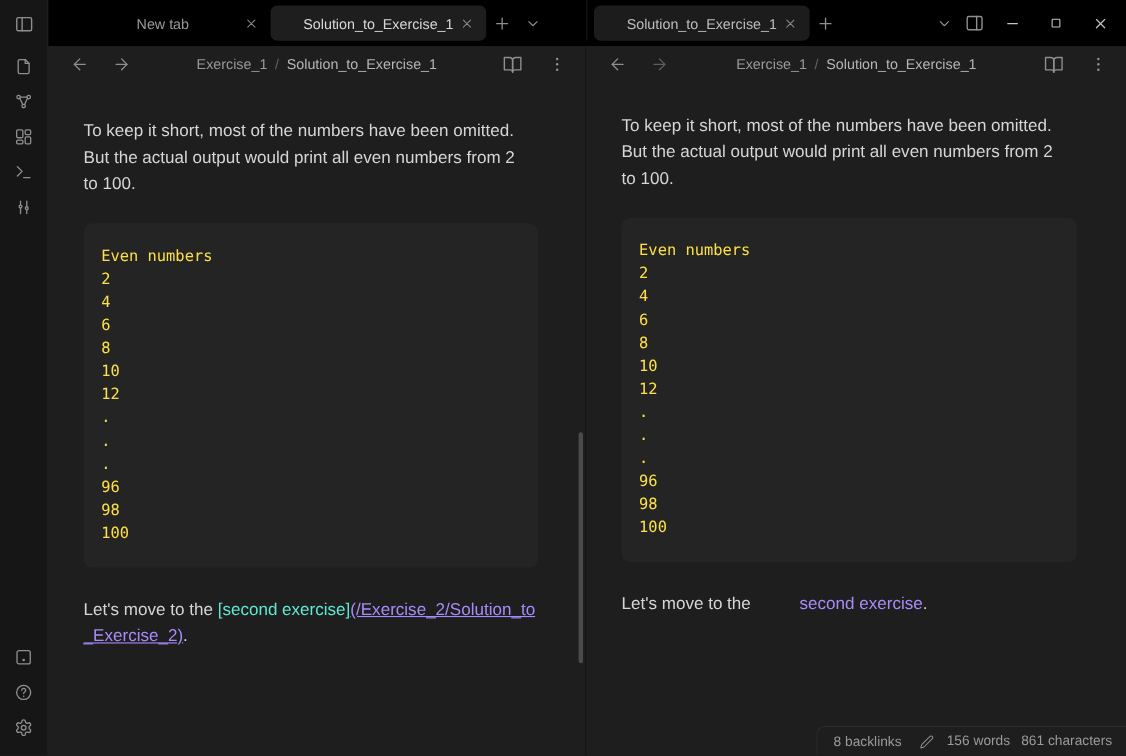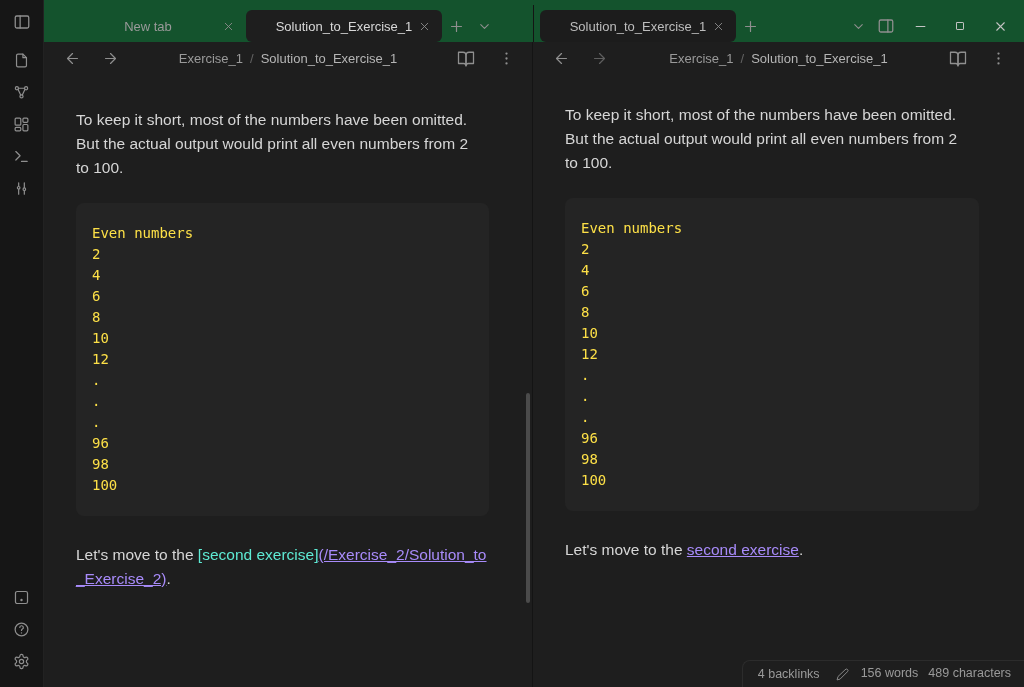--- a/index.html
+++ b/index.html
@@ -28,21 +28,21 @@
     width: 28px; height: 28px;
     display: flex; align-items: center; justify-content: center;
     color: #8f8f8f; border-radius: 5px; cursor: pointer; flex: 0 0 auto;
   }
   .ribbon-gap { height: 10px; flex: 0 0 auto; }
   .ribbon .group { display: flex; flex-direction: column; gap: 4px; }
   .ribbon .spacer { flex: 1 1 auto; }
   svg.ic { fill: none; stroke: currentColor; stroke-width: 1.7; stroke-linecap: round; stroke-linejoin: round; }
   svg.ic .fill { fill: currentColor; stroke: none; }
   
-  .topbar { background: #14532d; display: flex; align-items: flex-end; }
+  .topbar { background: #000000; display: flex; align-items: flex-start; }
   .tab-group { display: flex; align-items: center; }
   .tab-group.left { width: 489px; padding: 5px 0 0 6px; }
   .tab-group.right { flex: 1; padding: 5px 4px 0 6px; border-left: 1px solid #141414; }
   .tab {
     position: relative; width: 196px; height: 32px;
     display: flex; align-items: center; justify-content: center;
     border-radius: 6px; font-size: 13px; color: #9a9a9a; cursor: pointer; flex: 0 0 auto;
   }
   .tab.active { background: #1e1e1e; color: #d8d8d8; }
   .tab.active-unfocused { background: #1c1c1c; color: #bdbdbd; }
@@ -73,21 +73,21 @@
   .codeblock {
     background: #242424; border-radius: 8px;
     padding: 20px 16px; margin: 0 0 27px;
     font-family: "DejaVu Sans Mono", "Liberation Mono", monospace;
     font-size: 14px; line-height: 21px; color: #fde047;
     white-space: pre; max-width: 414px;
   }
   .mdlink-par { max-width: 414px; word-break: break-all; }
   .md-bracket { color: #5eead4; }
   .md-url { color: #a88bfa; text-decoration: underline; cursor: pointer; }
-  .read-link { color: #a88bfa; text-decoration: underline; cursor: pointer; }
+  .read-link { color: #a88bfa; cursor: pointer; margin-left: 40px; }
   .scroll-fragment { position: absolute; left: 69px; top: 28px; color: #d0d0d0; }
   .scroll-thumb {
     position: absolute; right: 2px; top: 351px; width: 4px; height: 210px;
     background: #4b4b4b; border-radius: 4px; cursor: pointer;
   }
   
   .status-bar {
     position: absolute; right: 0; bottom: 0; height: 27px;
     background: #1e1e1e;
     border-top: 1px solid #2c2c2c; border-left: 1px solid #2c2c2c;
@@ -359,23 +359,23 @@
 96
 98
 100</pre>
         <p><span>Let's move to the </span><span class="read-link">second exercise</span><span>.</span></p>
       </div>
     </section>
   </div>
 </div>
 
 <div class="status-bar">
-  <span class="status-item">4 backlinks</span>
+  <span class="status-item">8 backlinks</span>
   <span class="wordcount-group">
     <span class="icon-btn" style="width:16px;height:16px;">
       <svg class="ic" width="13" height="13" viewBox="0 0 24 24">
           <path d="M17 3a2.85 2.85 0 1 1 4 4L7.5 20.5 2 22l1.5-5.5z"></path>
         </svg>
     </span>
     <span>156 words</span>
-    <span>489 characters</span>
+    <span>861 characters</span>
   </span>
 </div>
 
 </body></html>

